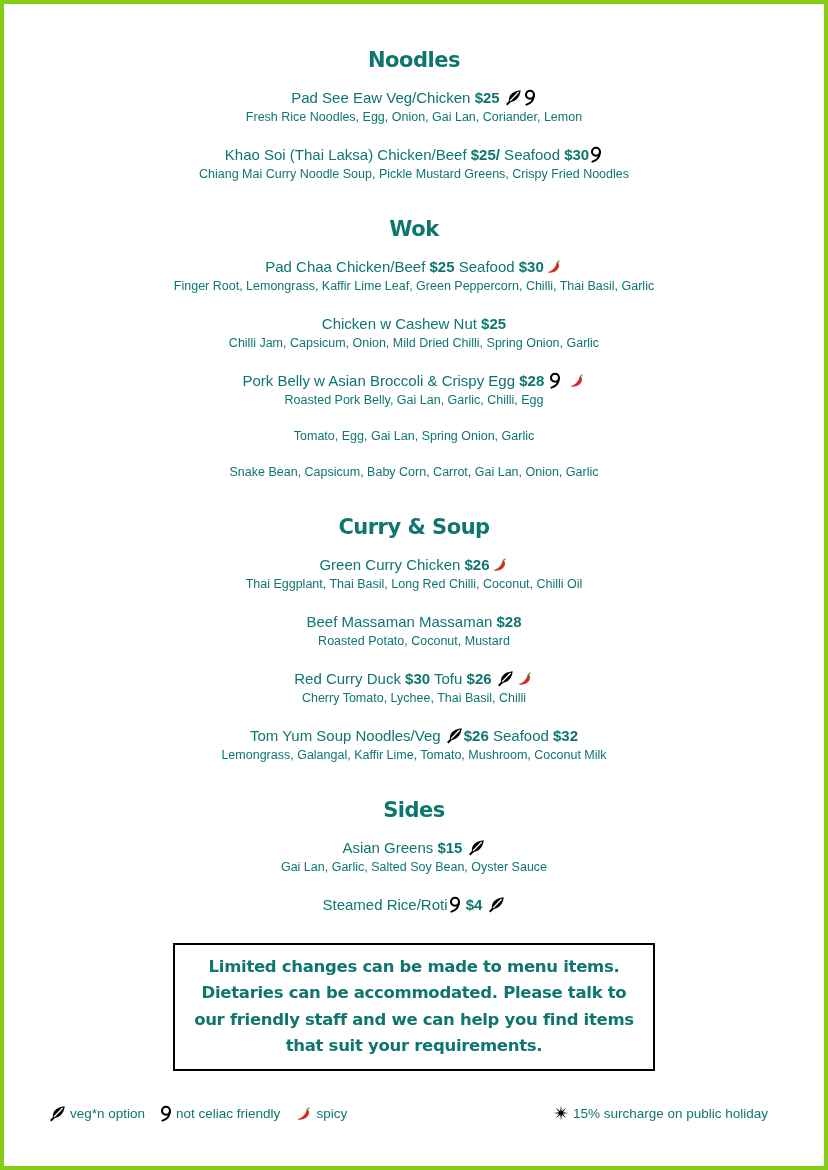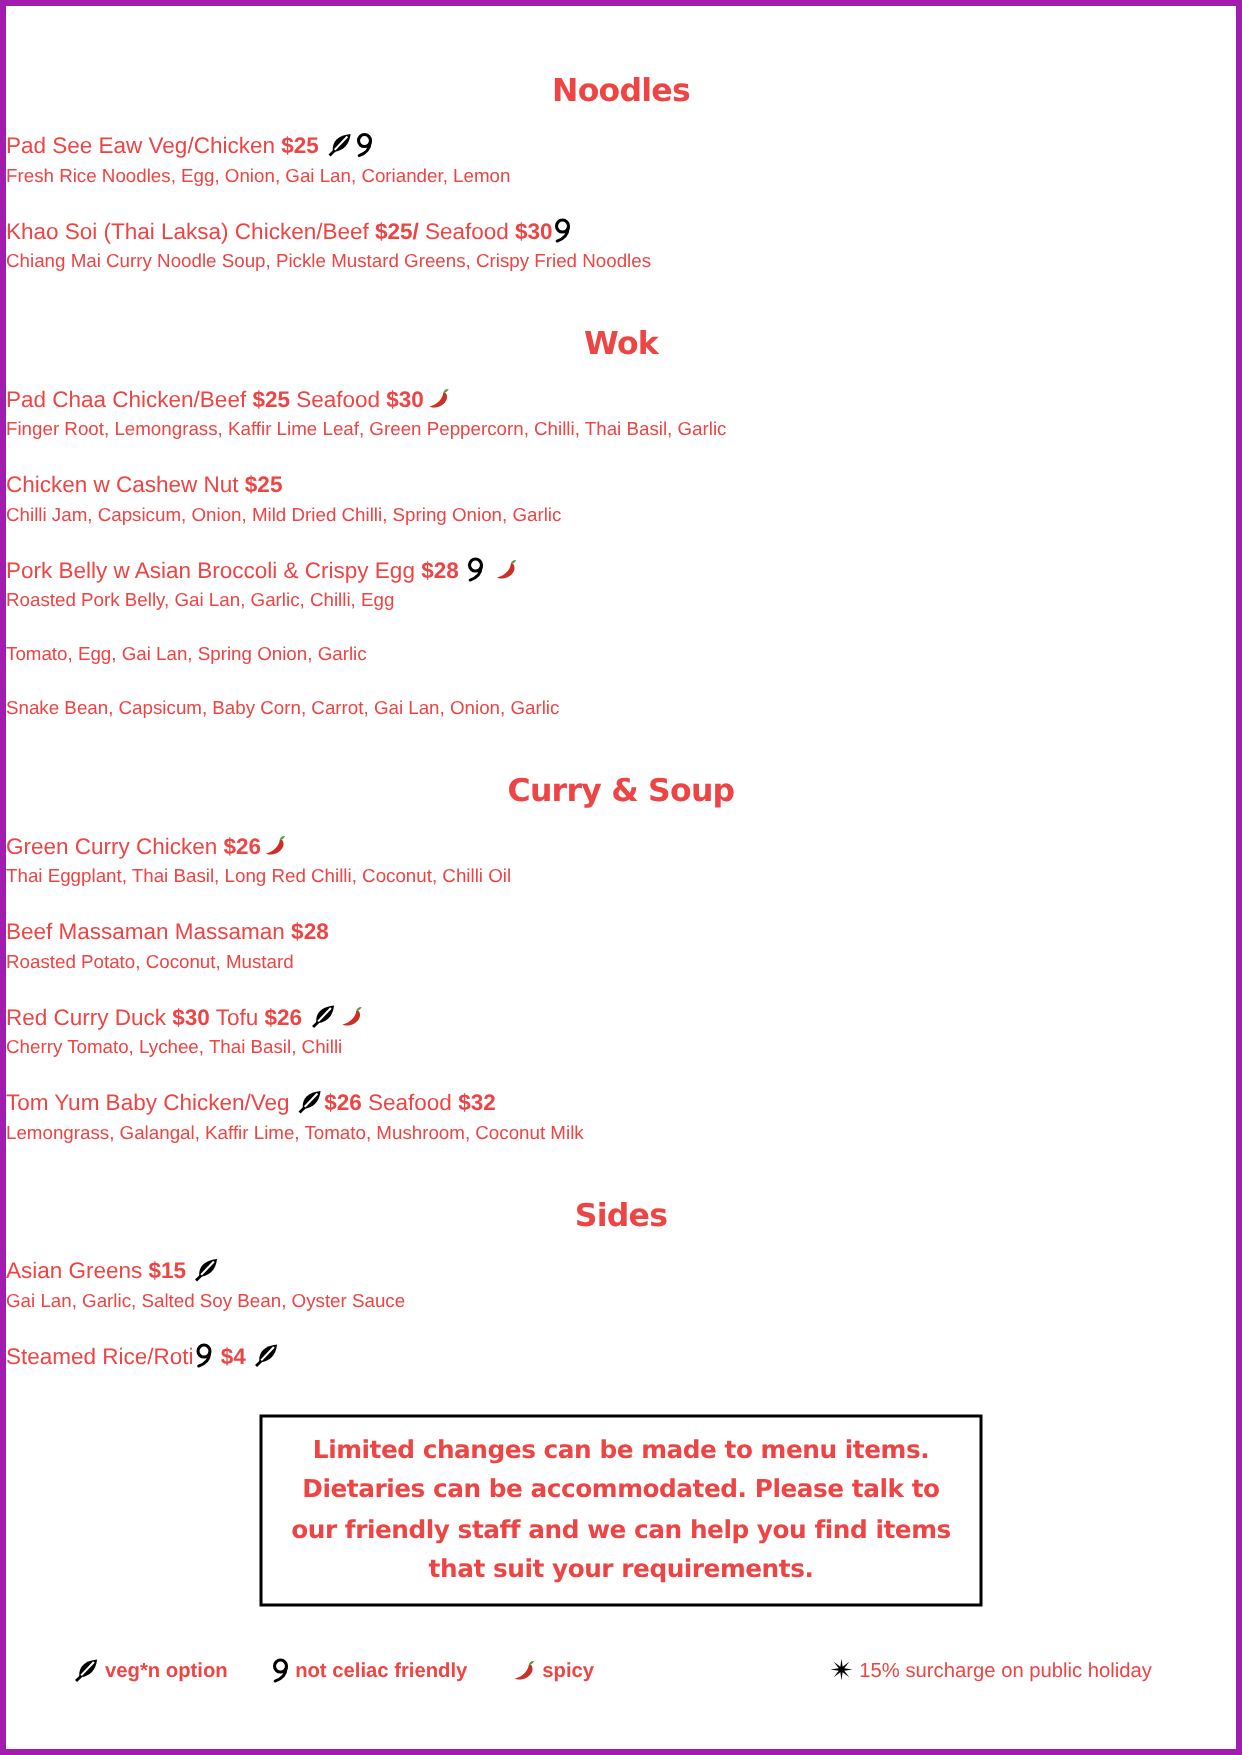--- a/index.html
+++ b/index.html
@@ -1,44 +1,44 @@
 <!DOCTYPE html>
 <html><head>
 <meta charset="utf-8">
 <style>
   html,body{margin:0;padding:0;background:#ffffff;}
   .page{
     width:828px;height:1170px;box-sizing:border-box;
-    border:4px solid #a21caf;background:#ffffff;
-    font-family:"Liberation Sans",sans-serif;color:#ef4444;
+    border:4px solid #84cc16;background:#ffffff;
+    font-family:"Liberation Sans",sans-serif;color:#0f766e;
     padding-top:44px;overflow:hidden;position:relative;
   }
   .section-heading{
     font-family:"DejaVu Sans",sans-serif;font-weight:800;
     font-size:21px;text-align:center;margin:34px 0 16px 0;
     letter-spacing:-0.5px;
   }
   .section:first-child .section-heading{margin-top:0;}
-  .menu-item{text-align:left;margin-bottom:19px;}
+  .menu-item{text-align:center;margin-bottom:19px;}
   .item-title{font-size:15px;line-height:20px;}
   .item-title .price{font-weight:bold;}
   .item-desc{font-size:12.5px;line-height:17px;margin-top:1px;}
   .icon-inline{display:inline-block;vertical-align:-3px;line-height:0;margin:0 1px;}
   .icon-inline svg{display:inline-block;}
   .notice-box{
     width:482px;margin:28px auto 0 auto;border:2px solid #000;
     box-sizing:border-box;padding:9px 14px;text-align:center;
     font-family:"DejaVu Sans",sans-serif;font-weight:800;
     font-size:16.5px;line-height:1.6;letter-spacing:-0.3px;
   }
   .legend{
     display:flex;justify-content:space-between;align-items:center;
     margin:34px 56px 0 44px;font-size:13.5px;
   }
-  .legend-left{display:flex;align-items:flex-end;gap:28px;font-weight:bold;}
+  .legend-left{display:flex;align-items:flex-end;gap:14px;}
   .legend-item{display:flex;align-items:center;gap:3px;}
   .legend-item .icon-inline{vertical-align:-3px;}
 </style>
 </head>
 <body>
 
 <div class="page">
   <div id="menu-sections">
       <div class="section">
         <div class="section-heading">Noodles</div>
@@ -109,21 +109,21 @@
     <line x1="2" y1="18.5" x2="7" y2="13.5" stroke="#000" stroke-width="2.2"></line>
     <path d="M4.5,14.5 C4,7 9,2.5 18.5,1.5 C17.5,10 13,14.5 5.5,15.5 Z" fill="#000"></path>
     <line x1="6" y1="14" x2="16" y2="3.5" stroke="#fff" stroke-width="1.6"></line>
   </svg></span><span class="icon-inline"><svg width="17" height="17" viewBox="0 0 24 24">
     <path d="M18.5,7 C21,10 20,15.5 14.5,18.8 C10,21.4 5,21.2 3.2,19.6 C5.5,19.3 7.8,18.6 10,16.8 C13.8,13.8 16,10.5 16.3,6.8 Z" fill="#cc2f26"></path>
     <path d="M16.2,7.2 C16.8,4.6 18.6,3.2 21.3,3.4 C20.4,5.4 18.6,7 16.6,7.4 Z" fill="#5d9b3c"></path>
   </svg></span></div>
           <div class="item-desc">Cherry Tomato, Lychee, Thai Basil, Chilli</div>
         </div>
         <div class="menu-item">
-          <div class="item-title"><span>Tom Yum Baby Chicken/Veg </span><span class="icon-inline"><svg width="17" height="17" viewBox="0 0 20 20">
+          <div class="item-title"><span>Tom Yum Soup Noodles/Veg </span><span class="icon-inline"><svg width="17" height="17" viewBox="0 0 20 20">
     <line x1="2" y1="18.5" x2="7" y2="13.5" stroke="#000" stroke-width="2.2"></line>
     <path d="M4.5,14.5 C4,7 9,2.5 18.5,1.5 C17.5,10 13,14.5 5.5,15.5 Z" fill="#000"></path>
     <line x1="6" y1="14" x2="16" y2="3.5" stroke="#fff" stroke-width="1.6"></line>
   </svg></span><span class="price">$26</span><span> Seafood </span><span class="price">$32</span></div>
           <div class="item-desc">Lemongrass, Galangal, Kaffir Lime, Tomato, Mushroom, Coconut Milk</div>
         </div>
       </div>
       <div class="section">
         <div class="section-heading">Sides</div>
         <div class="menu-item">

